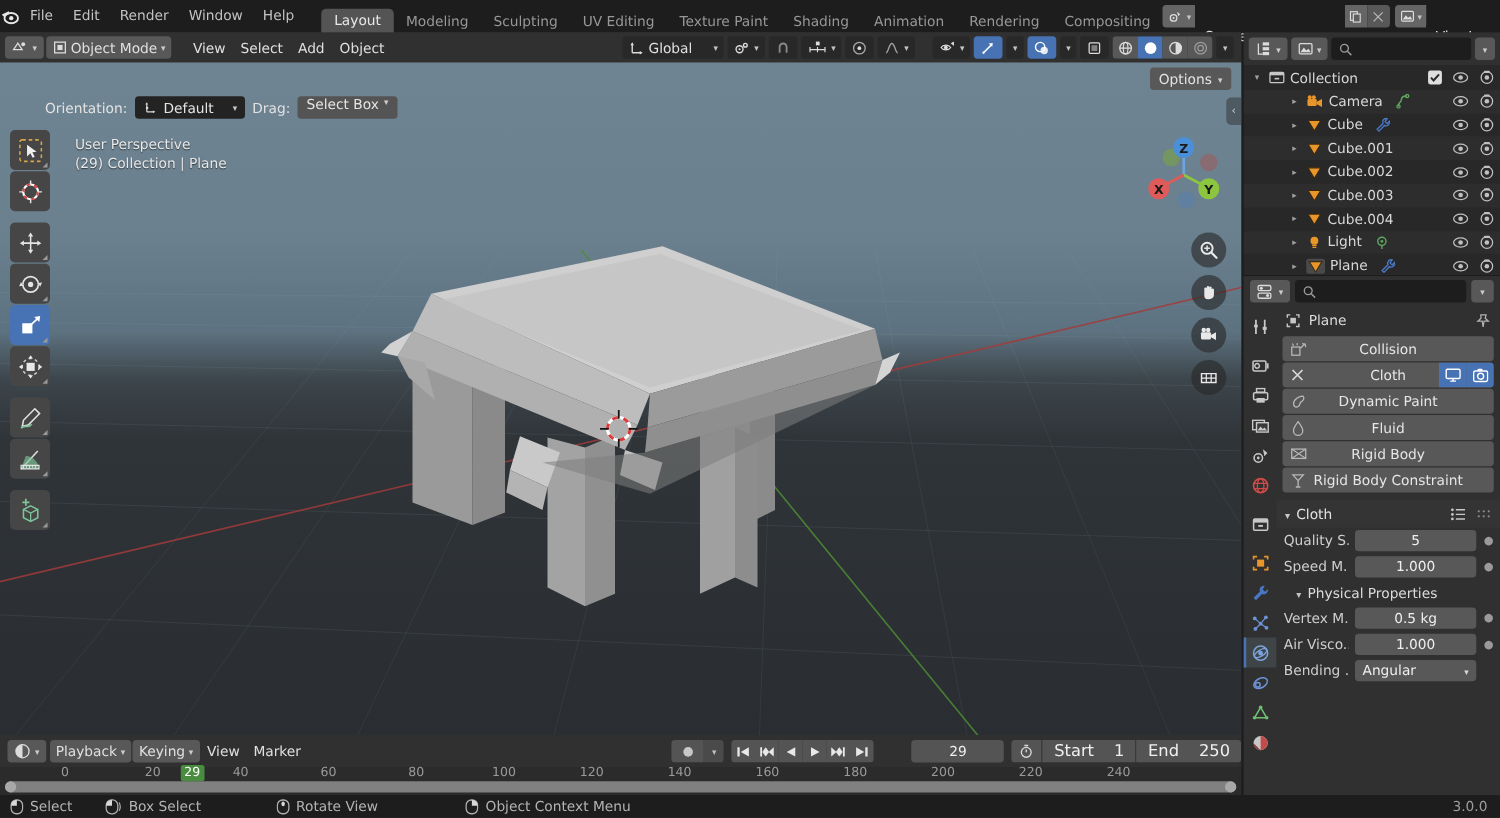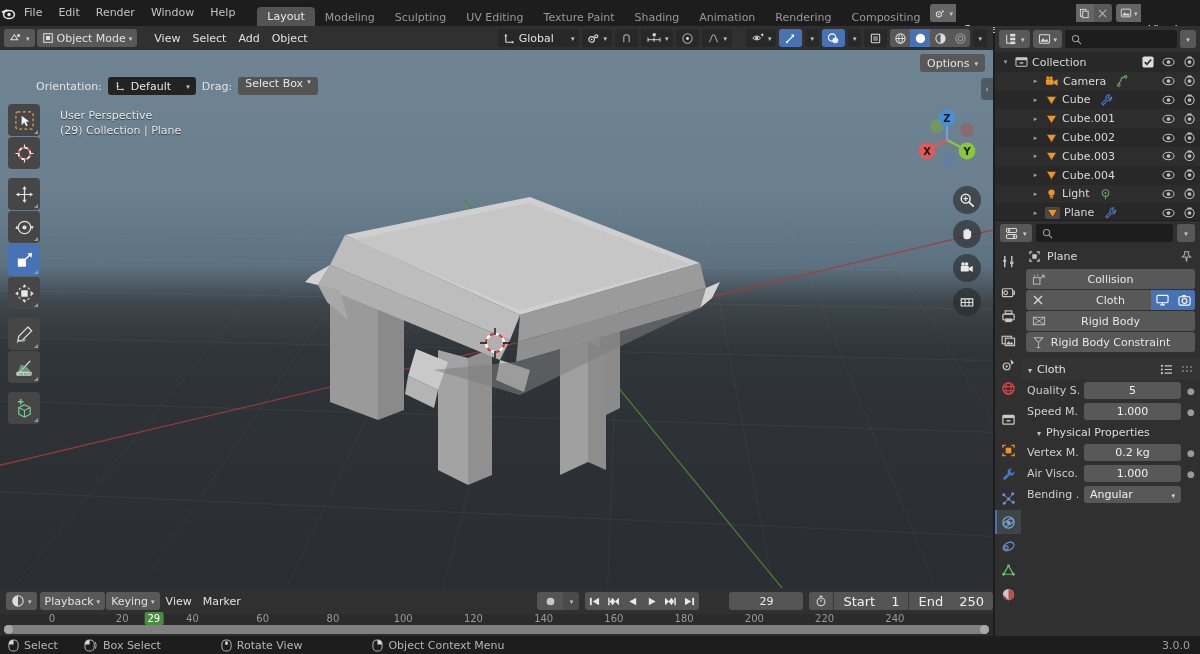--- a/index.html
+++ b/index.html
@@ -1269,20 +1269,36 @@
                   <svg width="13" height="13" viewBox="0 0 14 14">
                     <rect x="1" y="3" width="12" height="9" rx="1.5" fill="none" stroke="#ffffff" stroke-width="1.2"></rect>
                     <circle cx="7" cy="7.5" r="2.6" fill="none" stroke="#ffffff" stroke-width="1.2"></circle>
                     <rect x="4.5" y="1" width="4" height="2" rx=".6" fill="#ffffff"></rect>
                   </svg>
                 </div>
               </span>
             </div>
             <div class="phys-btn">
               <span style="display: flex; align-items: center; z-index: 2;">
+                <svg width="14" height="13" viewBox="0 0 15 14">
+                  <path d="M11 2 C8 2 3 5 3 8.5 C3 11 5 12 7 11 C9 10 8 8 9.5 7 C11.5 5.7 13 4 11 2 Z" fill="none" stroke="#b8b8b8" stroke-width="1.1"></path>
+                </svg>
+              </span>
+              <span class="plabel">Dynamic Paint</span>
+            </div>
+            <div class="phys-btn">
+              <span style="display: flex; align-items: center; z-index: 2;">
+                <svg width="13" height="13" viewBox="0 0 14 14">
+                  <path d="M7 1.5 C4 5.5 3 7.5 3 9.2 A4 4 0 0 0 11 9.2 C11 7.5 10 5.5 7 1.5 Z" fill="none" stroke="#b8b8b8" stroke-width="1.1"></path>
+                </svg>
+              </span>
+              <span class="plabel">Fluid</span>
+            </div>
+            <div class="phys-btn">
+              <span style="display: flex; align-items: center; z-index: 2;">
                 <svg width="14" height="12" viewBox="0 0 15 12">
                   <rect x="1.5" y="2" width="12" height="8" fill="none" stroke="#b8b8b8" stroke-width="1.1"></rect>
                   <path d="M1.5 2 L13.5 10 M13.5 2 L1.5 10" stroke="#b8b8b8" stroke-width="1"></path>
                 </svg>
               </span>
               <span class="plabel">Rigid Body</span>
             </div>
             <div class="phys-btn">
               <span style="display: flex; align-items: center; z-index: 2;">
                 <svg width="13" height="13" viewBox="0 0 14 14">
@@ -1335,21 +1351,21 @@
           </div>
 
         <div class="panel-sub">
           <span class="chev" style="font-size:8px">▾</span>
           <span>Physical Properties</span>
         </div>
         <div id="clothsubrows">
             <div class="prow">
               <span class="plab">Vertex M...</span>
               <div class="pval">
-                <span>0.2 kg</span>
+                <span>0.5 kg</span>
               </div>
               <span class="dot">●</span>
             </div>
             <div class="prow">
               <span class="plab">Air Visco...</span>
               <div class="pval">
                 <span>1.000</span>
               </div>
               <span class="dot">●</span>
             </div>

